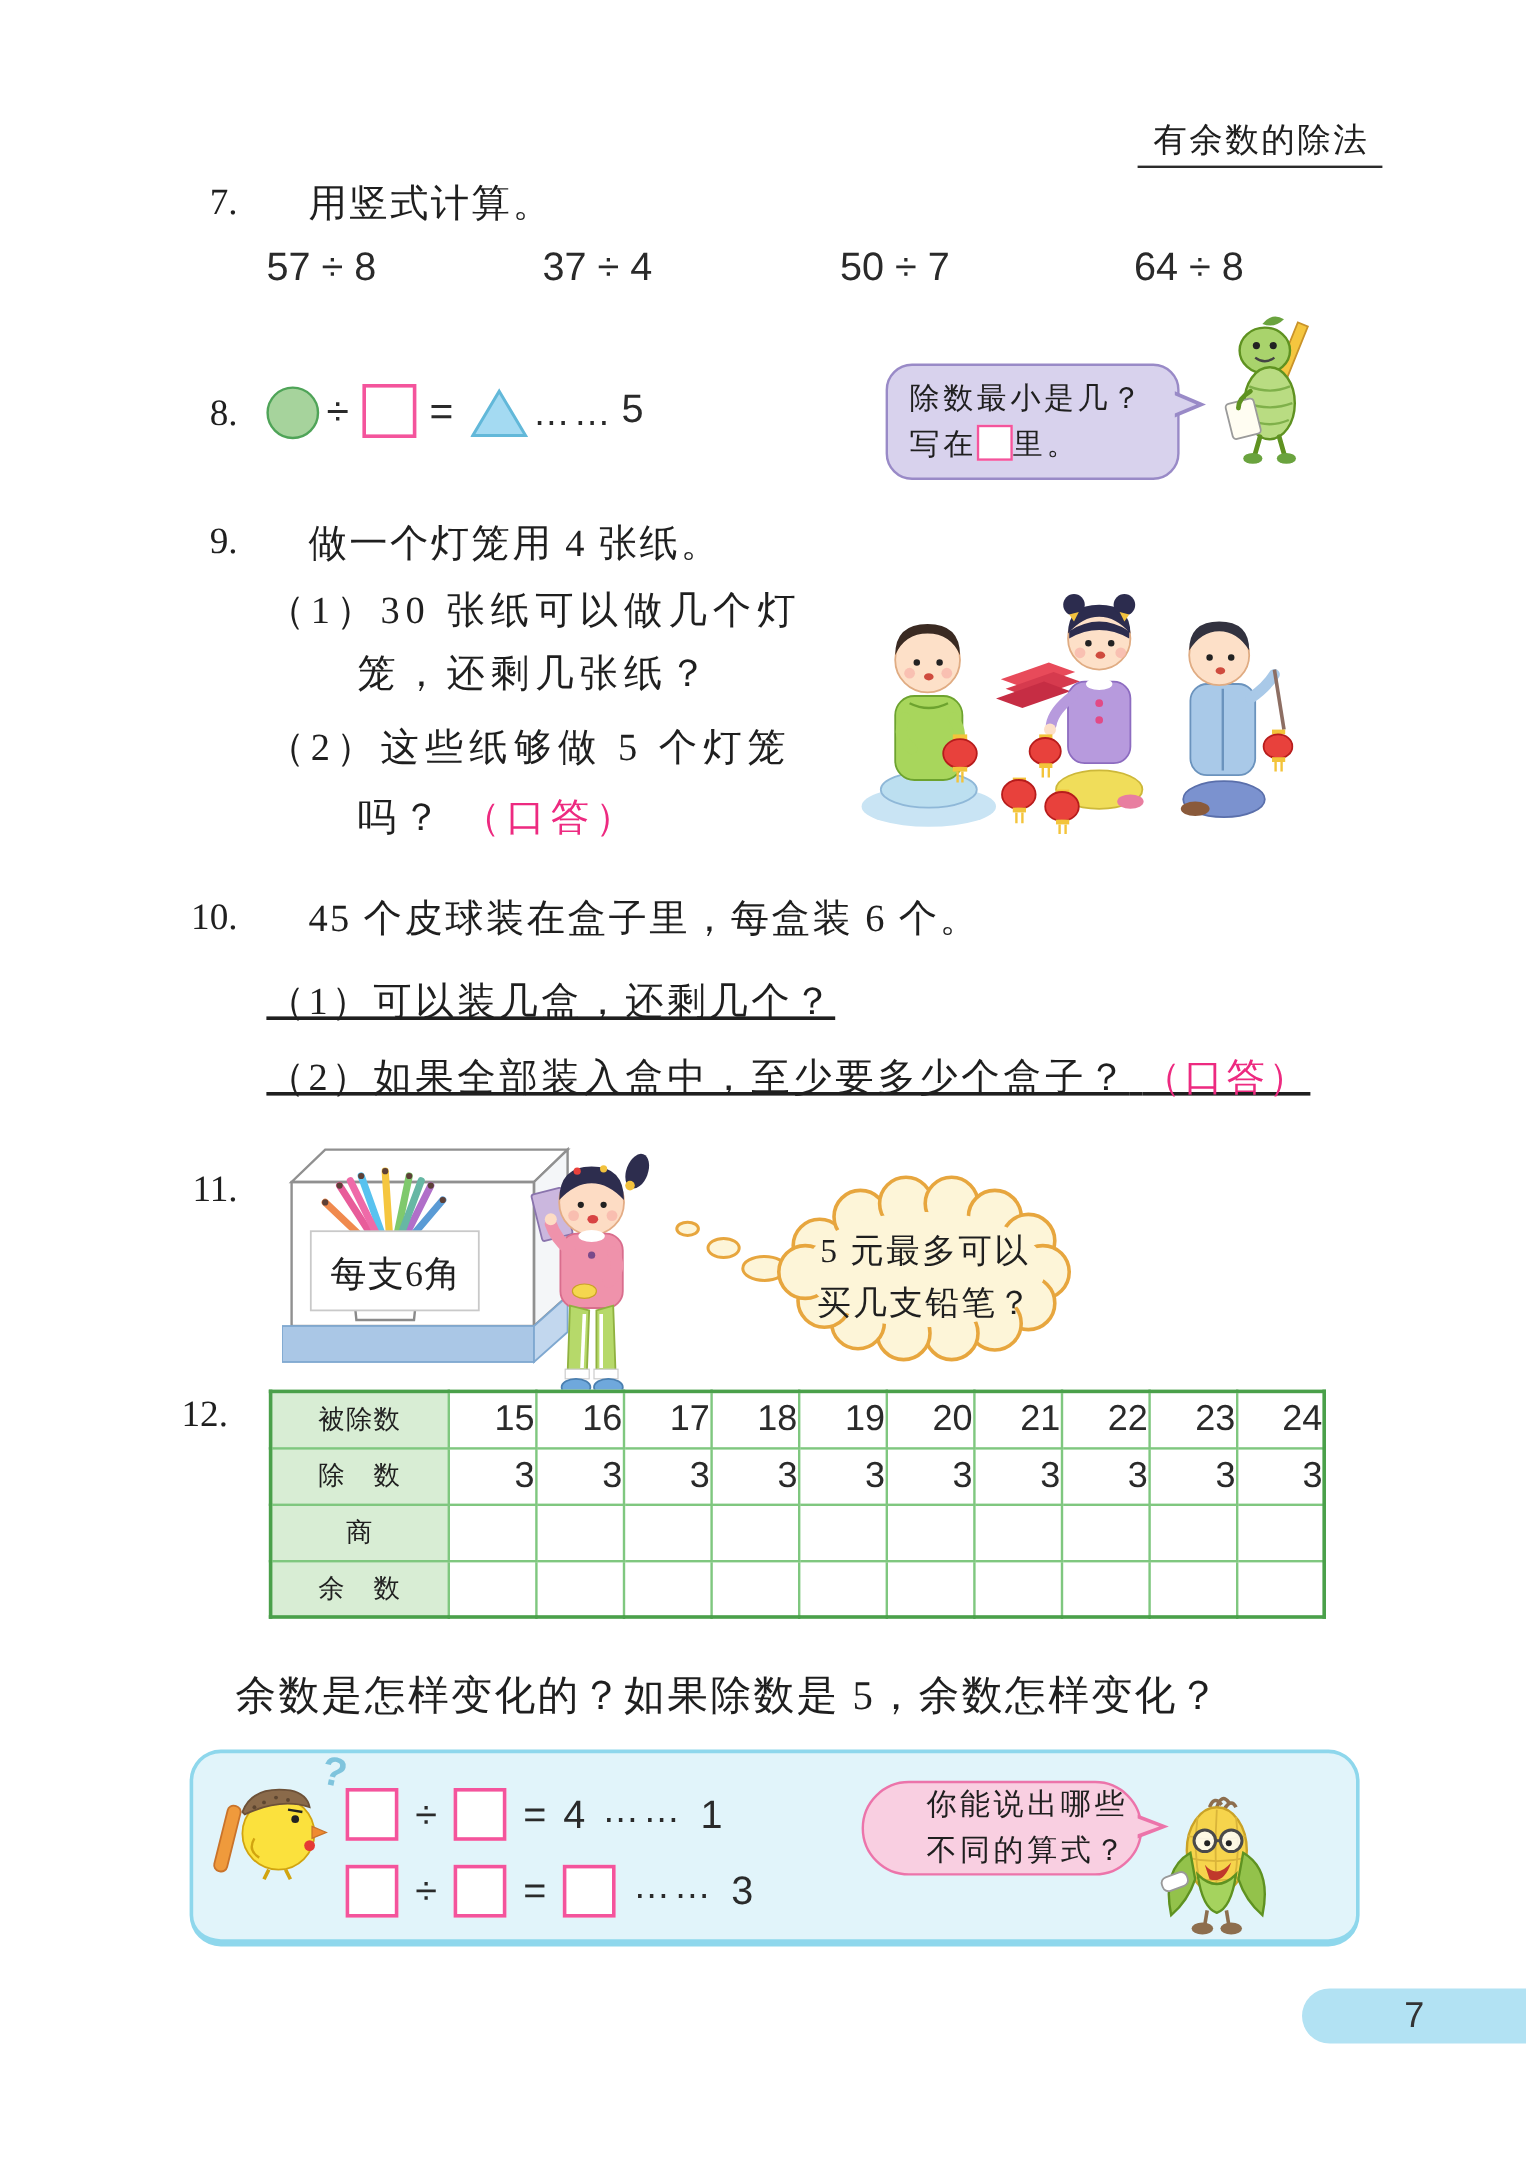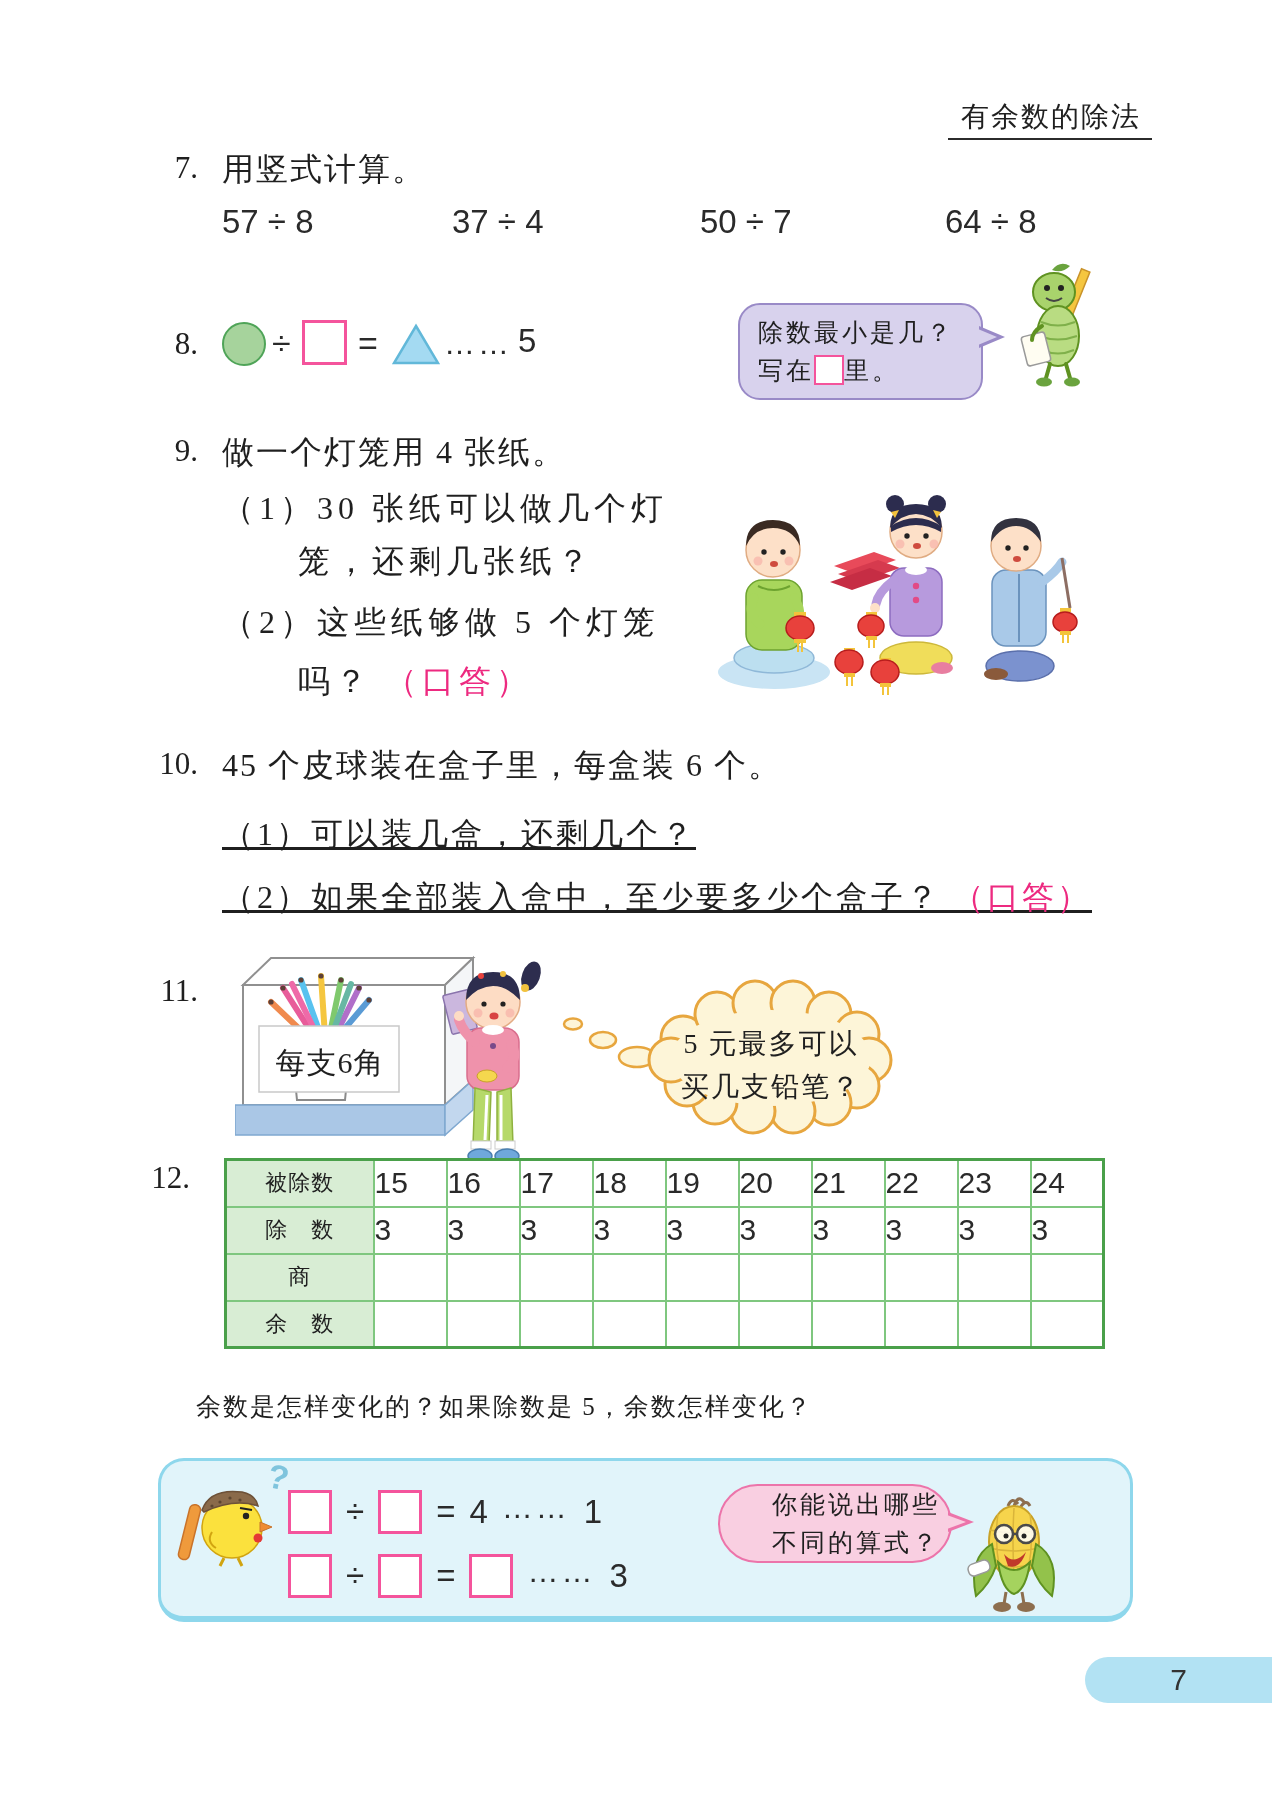--- a/index.html
+++ b/index.html
@@ -2,21 +2,21 @@
 <html><head>
 <meta charset="utf-8">
 <style>
   html,body{margin:0;padding:0;background:#ffffff;}
   .page{position:relative;width:1272px;height:1800px;background:#ffffff;overflow:hidden;
         font-family:"Liberation Serif","DejaVu Serif",serif;color:#1f1f1f;}
   .abs{position:absolute;}
   .cn{font-family:"Liberation Serif","DejaVu Serif",serif;color:#1f1f1f;}
   .sans{font-family:"Liberation Sans","DejaVu Sans",sans-serif;color:#2a2a2a;}
   .pnum{font-size:31px;text-align:right;}
-  .ptitle{font-size:32px;letter-spacing:2px;white-space:nowrap;}
+  .ptitle{font-size:32px;letter-spacing:2px;white-space:nowrap;margin-left:35px;}
   .sub{font-size:32px;letter-spacing:5px;white-space:nowrap;}
   .sub2{font-size:32px;letter-spacing:3px;white-space:nowrap;text-decoration:underline;}
   .pink{color:#ed2a80;}
   .expr{font-size:33px;white-space:nowrap;}
   
   #hdr-title{left:953px;top:98px;width:196px;text-align:center;font-size:28px;letter-spacing:2px;}
   #hdr-rule{left:948px;top:138px;width:204px;height:2px;background:#2b2b2b;}
   
   #p7-num{left:150px;top:150px;width:48px;}
   #p7-title{left:222px;top:148px;}
@@ -55,22 +55,22 @@
   #p11-num{left:138px;top:973px;width:60px;}
   #p11-svg{left:235px;top:940px;}
   #p11-sign{left:261px;top:1036px;width:138px;height:54px;line-height:54px;text-align:center;font-size:30px;letter-spacing:1px;}
   #p11-cloud{left:660px;top:1022px;width:222px;text-align:center;font-size:28px;letter-spacing:2px;line-height:1.55;}
   
   #p12-num{left:132px;top:1160px;width:58px;}
   #p12-table{left:224px;top:1158px;border-collapse:collapse;table-layout:fixed;border:3px solid #4aa04a;background:#fff;}
   #p12-table td,#p12-table th{border:2px solid #7fc77f;padding:0;height:47px;box-sizing:border-box;}
   #p12-table th.rowhdr{width:148px;background:#d8edd4;font-weight:normal;font-size:22px;
        font-family:"Liberation Serif","DejaVu Serif",serif;letter-spacing:1px;}
-  #p12-table td.cell{width:73px;text-align:left;font-size:30px;font-family:"Liberation Sans","DejaVu Sans",sans-serif;color:#2a2a2a;margin-left:28px;}
-  #p12-question{left:196px;top:1390px;font-size:25px;letter-spacing:2px;white-space:nowrap;}
+  #p12-table td.cell{width:73px;text-align:right;font-size:30px;font-family:"Liberation Sans","DejaVu Sans",sans-serif;color:#2a2a2a;margin-left:28px;}
+  #p12-question{left:196px;top:1390px;font-size:34px;letter-spacing:2px;white-space:nowrap;}
   
   #bluebox{left:158px;top:1458px;width:975px;height:164px;box-sizing:border-box;background:#e1f4fa;
            border:3px solid #8ed7ec;border-bottom-width:6px;border-radius:26px;}
   #chick-svg{left:172px;top:1480px;}
   #chick-q{left:268px;top:1458px;font-size:34px;font-weight:bold;color:#7fc4dd;transform:rotate(12deg);
            font-family:"Liberation Sans","DejaVu Sans",sans-serif;}
   .eqrow{display:flex;align-items:center;gap:14px;font-size:33px;font-family:"Liberation Sans","DejaVu Sans",sans-serif;color:#2a2a2a;}
   #eq1{left:288px;top:1490px;} #eq2{left:288px;top:1554px;}
   .bubble-pink{left:718px;top:1484px;width:234px;box-sizing:border-box;background:#f9cfe1;border:2.5px solid #ec74aa;
                border-radius:40px;padding:0 10px;text-align:right;font-size:25px;letter-spacing:3px;line-height:1.5;}

